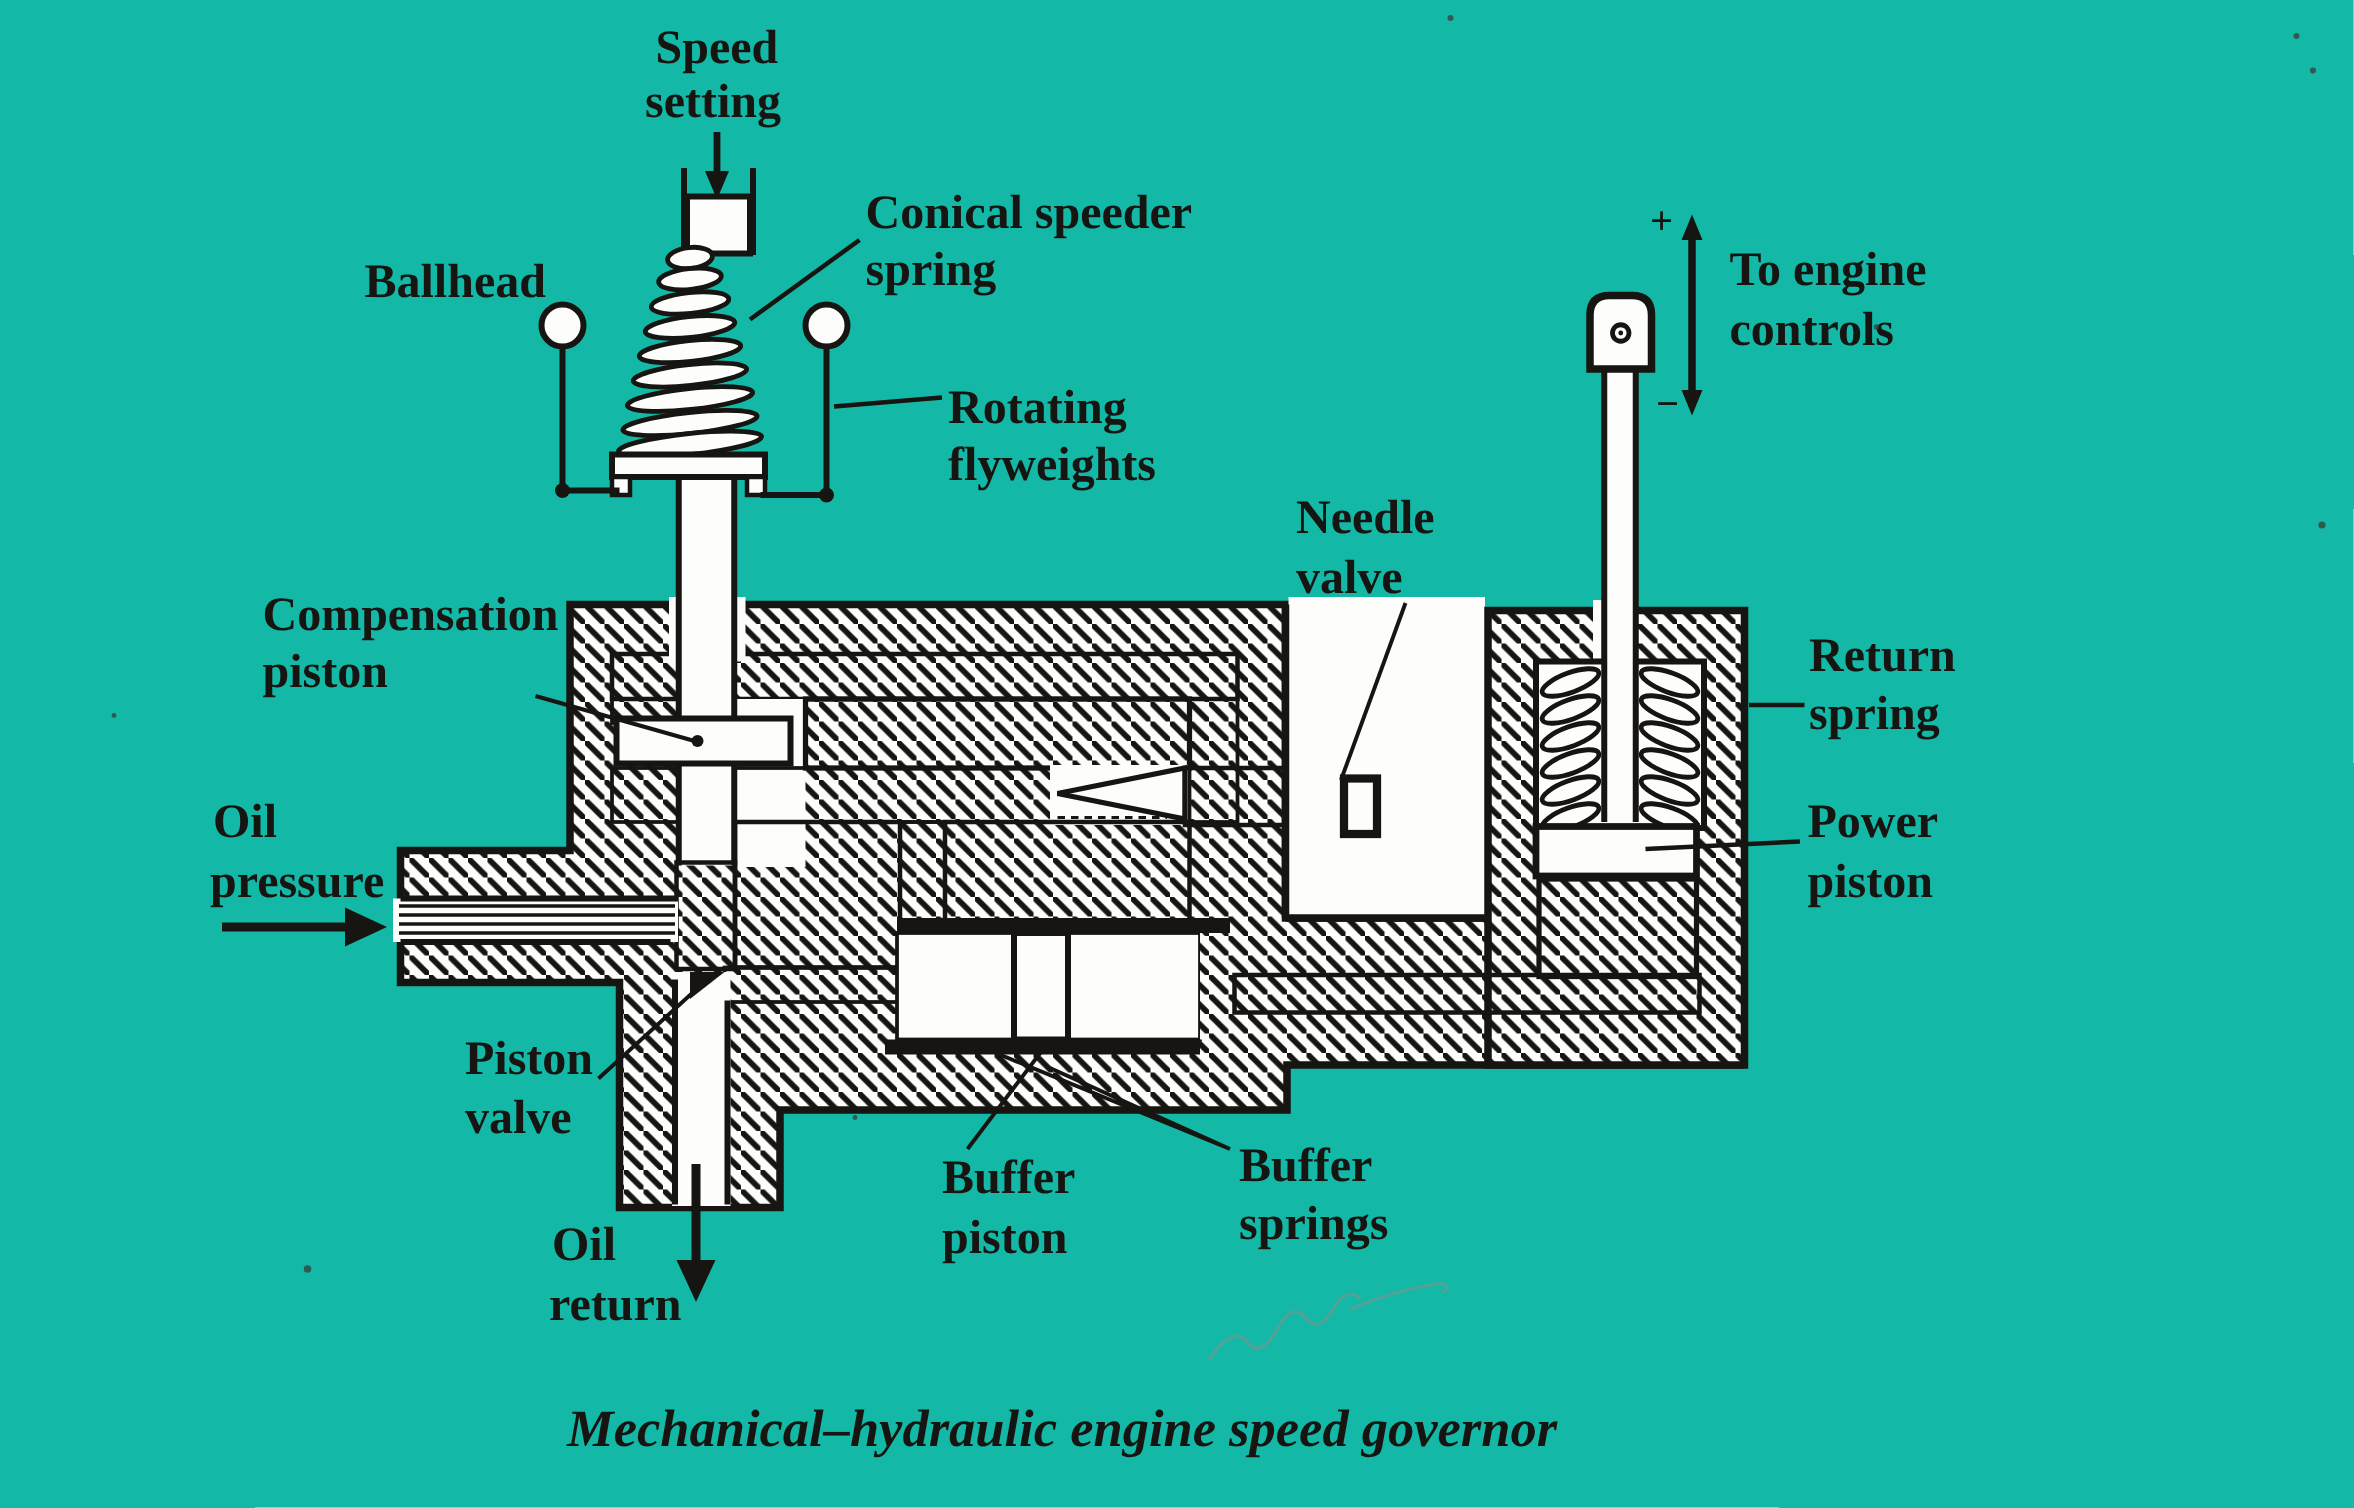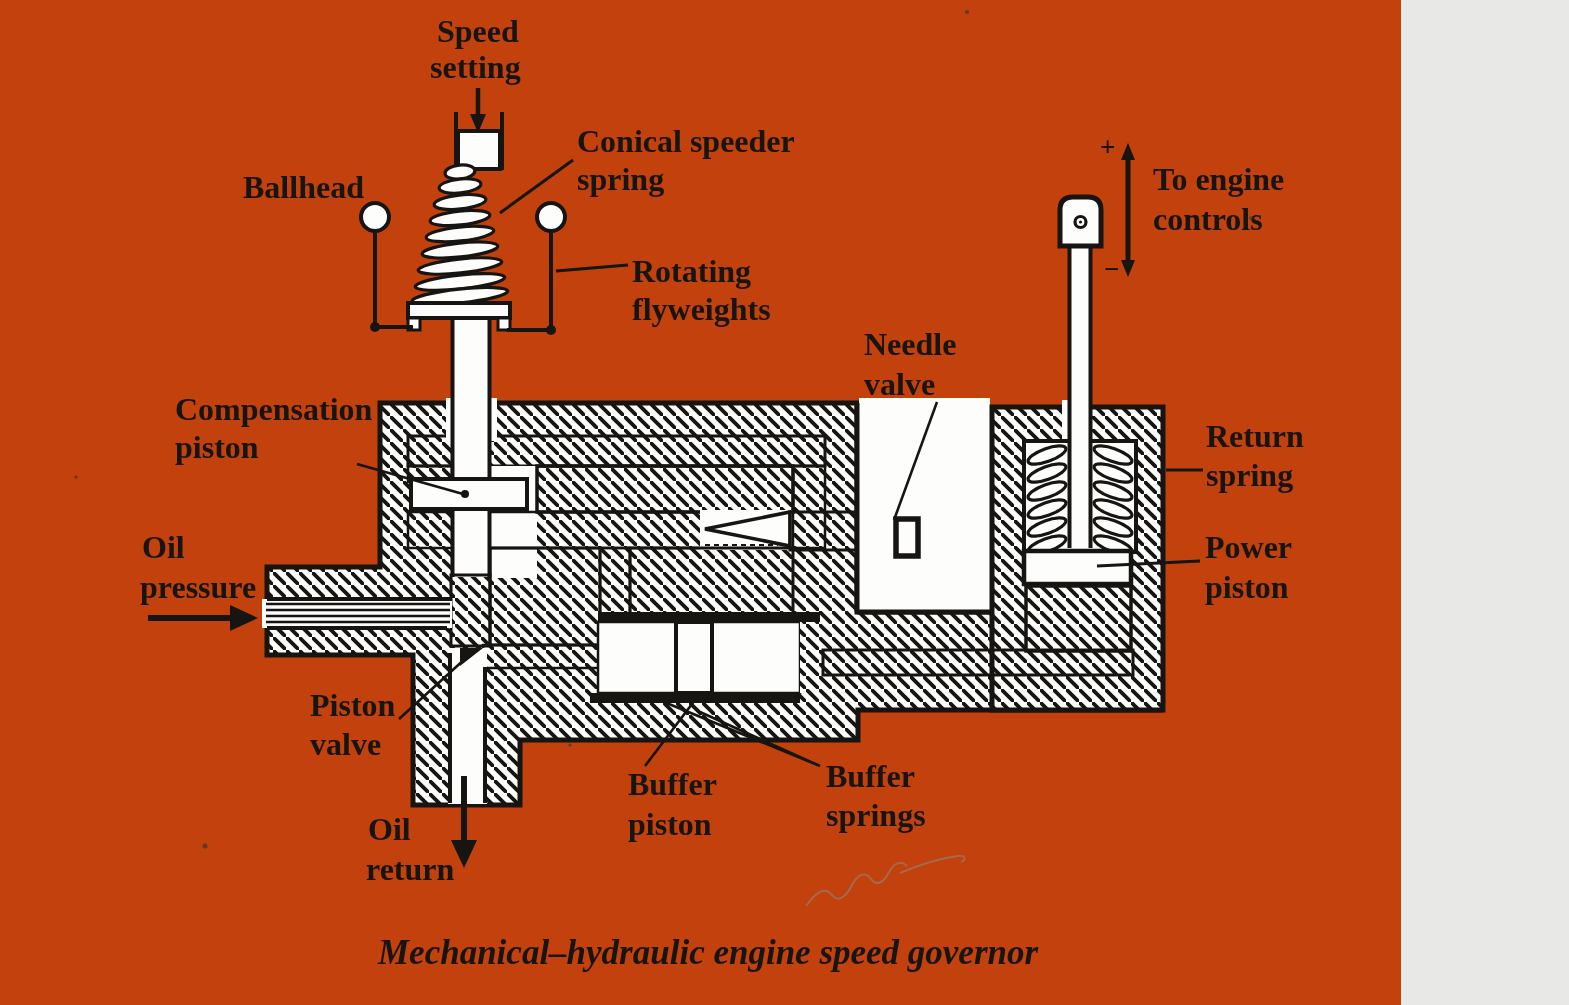--- a/index.html
+++ b/index.html
@@ -1,16 +1,16 @@
 <!DOCTYPE html>
 <html><head>
 <meta charset="utf-8">
 <style>
   html,body{margin:0;padding:0;background:#e8e8e6;}
-  #page{position:relative;width:1401px;height:1005px;background:#c2410c;overflow:hidden;
+  #page{position:relative;width:1569px;height:1005px;background:#14b8a6;overflow:hidden;
         font-family:"Liberation Serif",serif;}
   svg{position:absolute;left:0;top:0;}
   .w{fill:#fdfdfc;}
   .ink{fill:#171511;}
   .ln{stroke:#171511;fill:none;}
   .coil{fill:#fdfdfc;stroke:#171511;stroke-width:3.2;}
   .lbl{font:700 32px "Liberation Serif",serif;fill:#171511;}
   .sym{font:700 27px "Liberation Serif",serif;fill:#171511;}
   .ttl{font:italic 700 35px "Liberation Serif",serif;fill:#171511;}
   .speck{fill:#3a3a36;opacity:.75;}

